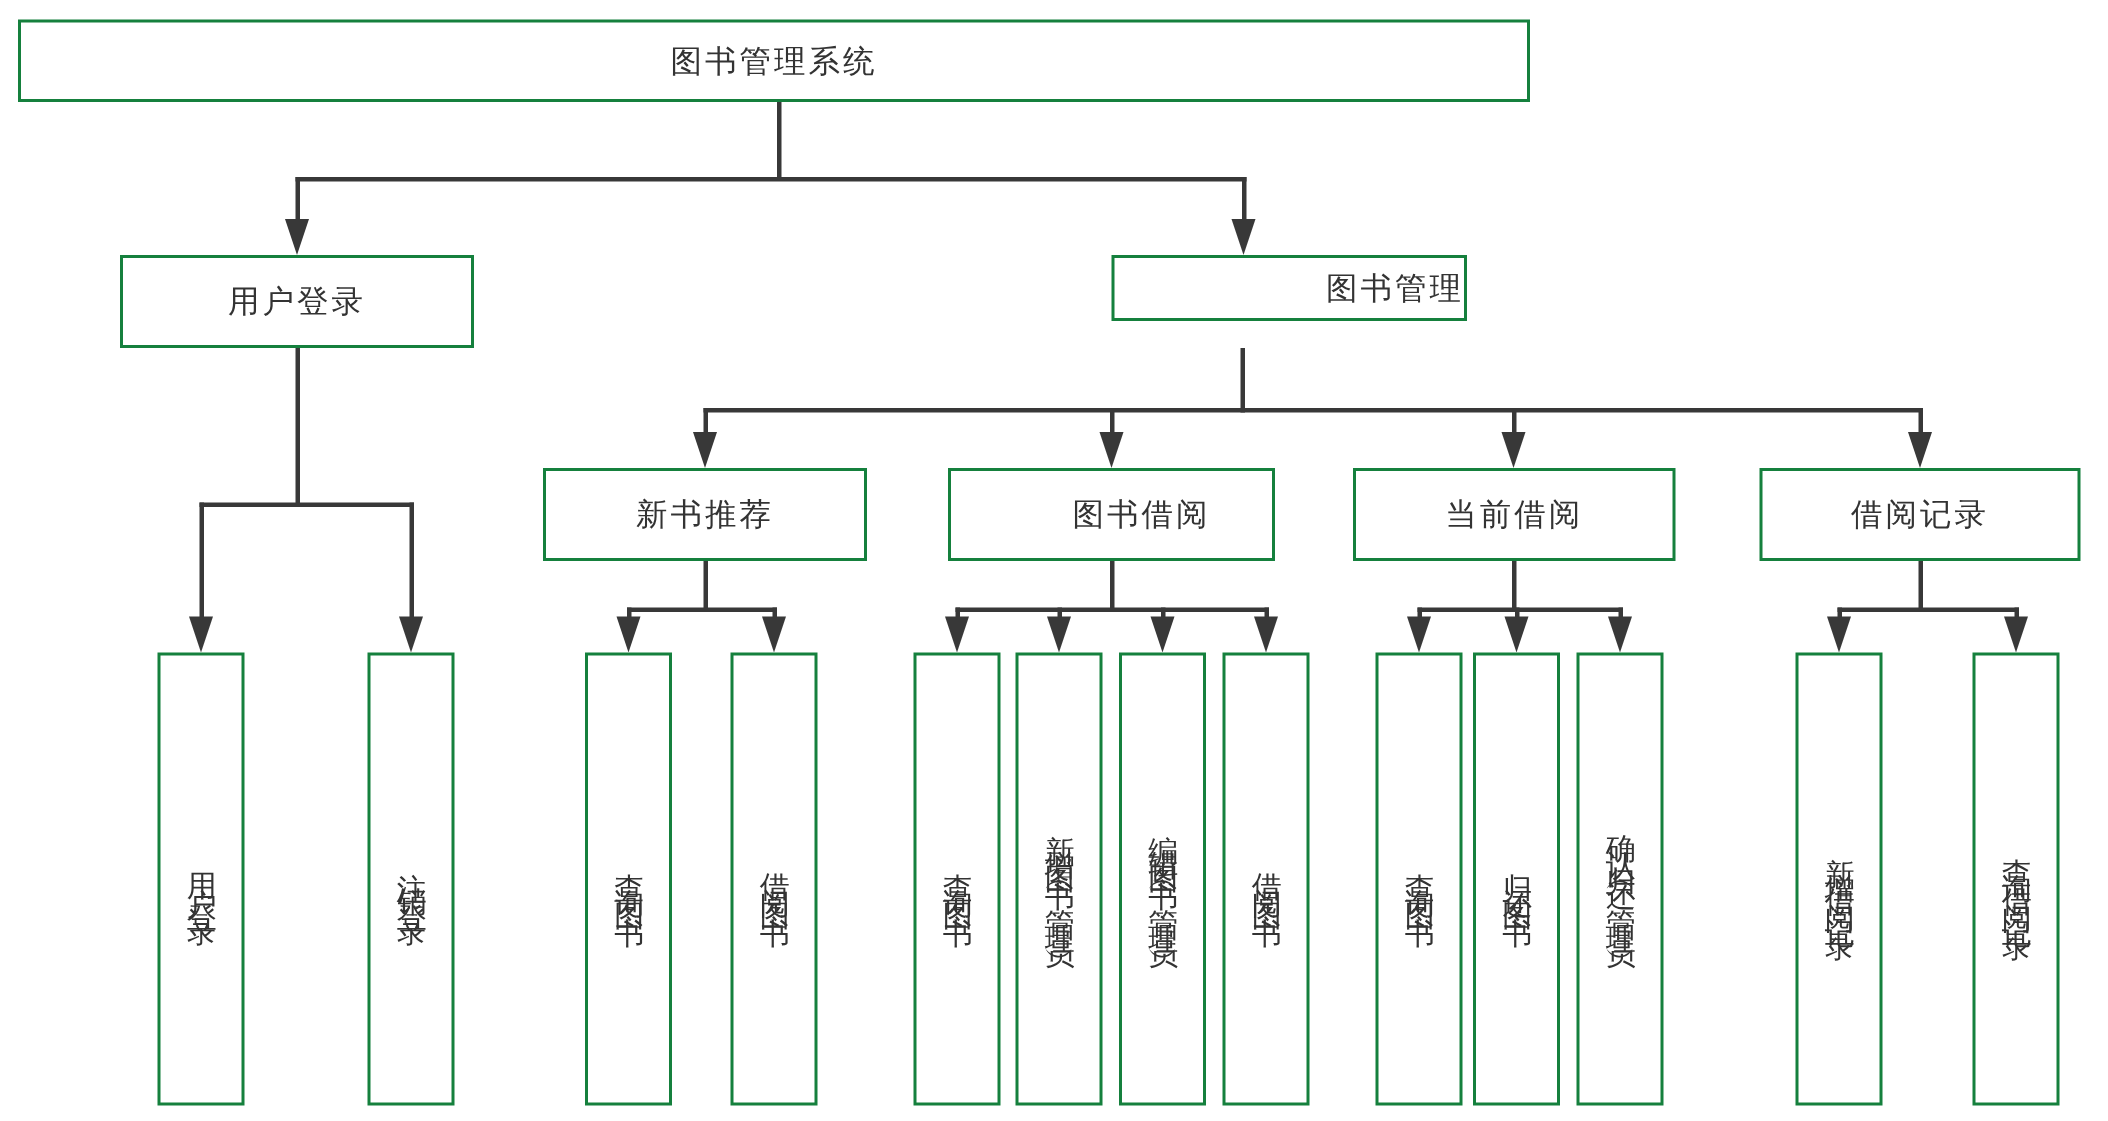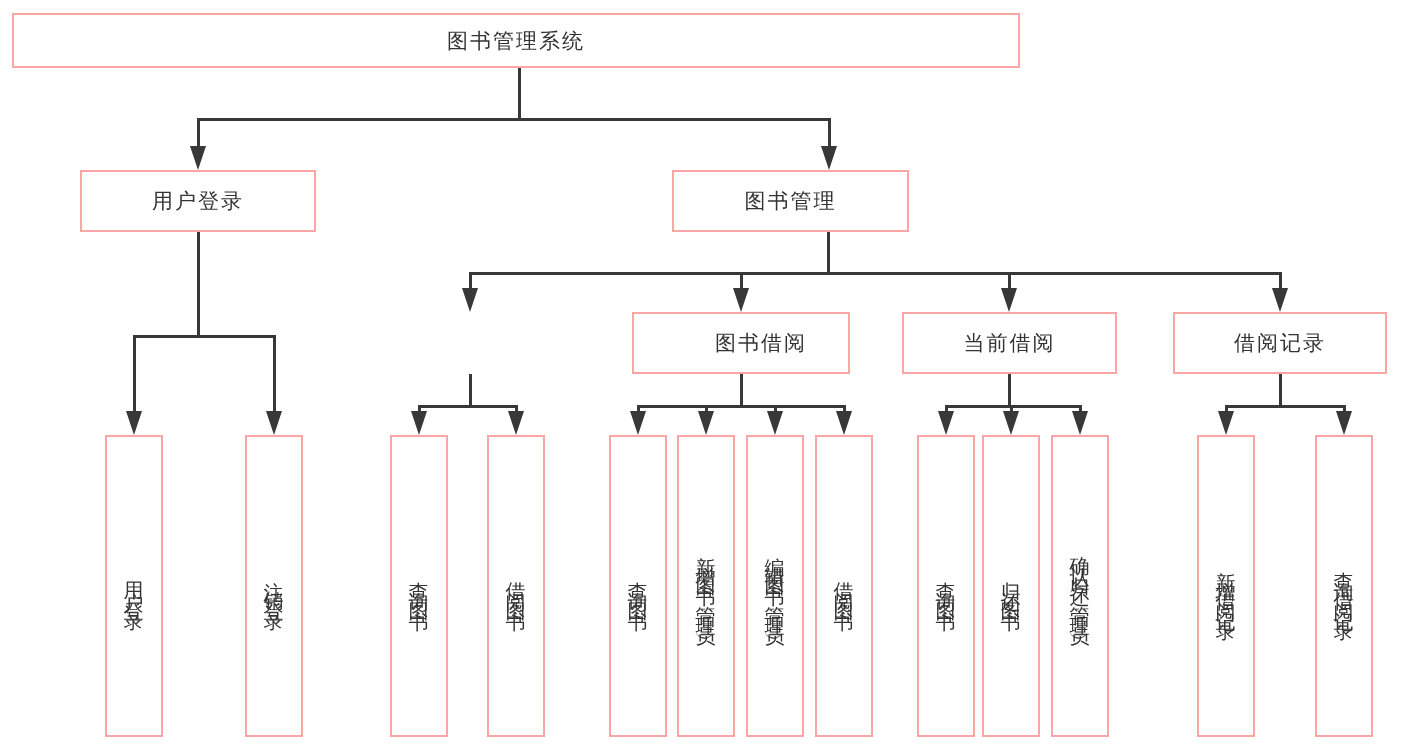--- a/index.html
+++ b/index.html
@@ -1,21 +1,21 @@
 <!DOCTYPE html>
 <html><head>
 <meta charset="utf-8">
 <style>
   html,body { margin:0; padding:0; background:#ffffff; }
   #stage {
     position:relative; width:1405px; height:747px; background:#ffffff;
     font-family:"Liberation Sans", sans-serif; color:#333333; overflow:hidden;
   }
   .box {
-    position:absolute; background:#ffffff; border:2px solid #fca5a5;
+    position:absolute; background:#ffffff; border:2px solid #15803d;
     box-sizing:border-box; display:flex; align-items:center; justify-content:center;
     font-size:21px; color:#333333; letter-spacing:2px; z-index:2;
   }
   .leaf { font-size:20px; }
   .vtext {
     writing-mode:vertical-rl; text-orientation:mixed;
     letter-spacing:10px; line-height:1; white-space:nowrap;
   }
   .vline, .hline { position:absolute; background:#383838; z-index:1; }
   .arrow {
@@ -41,21 +41,21 @@
   <div class="vline" style="left:518px; top:66px; width:3px; height:54px;"></div>
   <div class="hline" style="left:197px; top:118px; width:634px; height:3px;"></div>
   <div class="vline" style="left:197px; top:118px; width:3px; height:32px;"></div>
   <div class="arrow" style="left:190px; top:146px;"></div>
   <div class="vline" style="left:828px; top:118px; width:3px; height:32px;"></div>
   <div class="arrow" style="left:821px; top:146px;"></div>
 
   <div class="box" style="left:80px; top:170px; width:236px; height:62px;">
     <span>用户登录</span>
   </div>
-  <div class="box" style="left:672px; top:170px; width:237px; height:62px;">
+  <div class="box" style="left:741px; top:170px; width:237px; height:44px;justify-content:flex-end;">
     <span>图书管理</span>
   </div>
 
   <div class="vline" style="left:197px; top:232px; width:3px; height:105px;"></div>
   <div class="hline" style="left:133px; top:335px; width:143px; height:3px;"></div>
   <div class="vline" style="left:133px; top:335px; width:3px; height:78px;"></div>
   <div class="arrow" style="left:126px; top:411px;"></div>
   <div class="vline" style="left:273px; top:335px; width:3px; height:78px;"></div>
   <div class="arrow" style="left:266px; top:411px;"></div>
 
@@ -63,20 +63,23 @@
   <div class="hline" style="left:469px; top:272px; width:813px; height:3px;"></div>
   <div class="vline" style="left:469px; top:272px; width:3px; height:18px;"></div>
   <div class="arrow" style="left:462px; top:288px;"></div>
   <div class="vline" style="left:740px; top:272px; width:3px; height:18px;"></div>
   <div class="arrow" style="left:733px; top:288px;"></div>
   <div class="vline" style="left:1008px; top:272px; width:3px; height:18px;"></div>
   <div class="arrow" style="left:1001px; top:288px;"></div>
   <div class="vline" style="left:1279px; top:272px; width:3px; height:18px;"></div>
   <div class="arrow" style="left:1272px; top:288px;"></div>
 
+  <div class="box" style="left:362px; top:312px; width:216px; height:62px;">
+    <span>新书推荐</span>
+  </div>
   <div class="box" style="left:632px; top:312px; width:218px; height:62px;padding-left:40px;">
     <span>图书借阅</span>
   </div>
   <div class="box" style="left:902px; top:312px; width:215px; height:62px;text-align:center;">
     <span>当前借阅</span>
   </div>
   <div class="box" style="left:1173px; top:312px; width:214px; height:62px;font-family:Liberation Serif, serif;">
     <span>借阅记录</span>
   </div>
 

